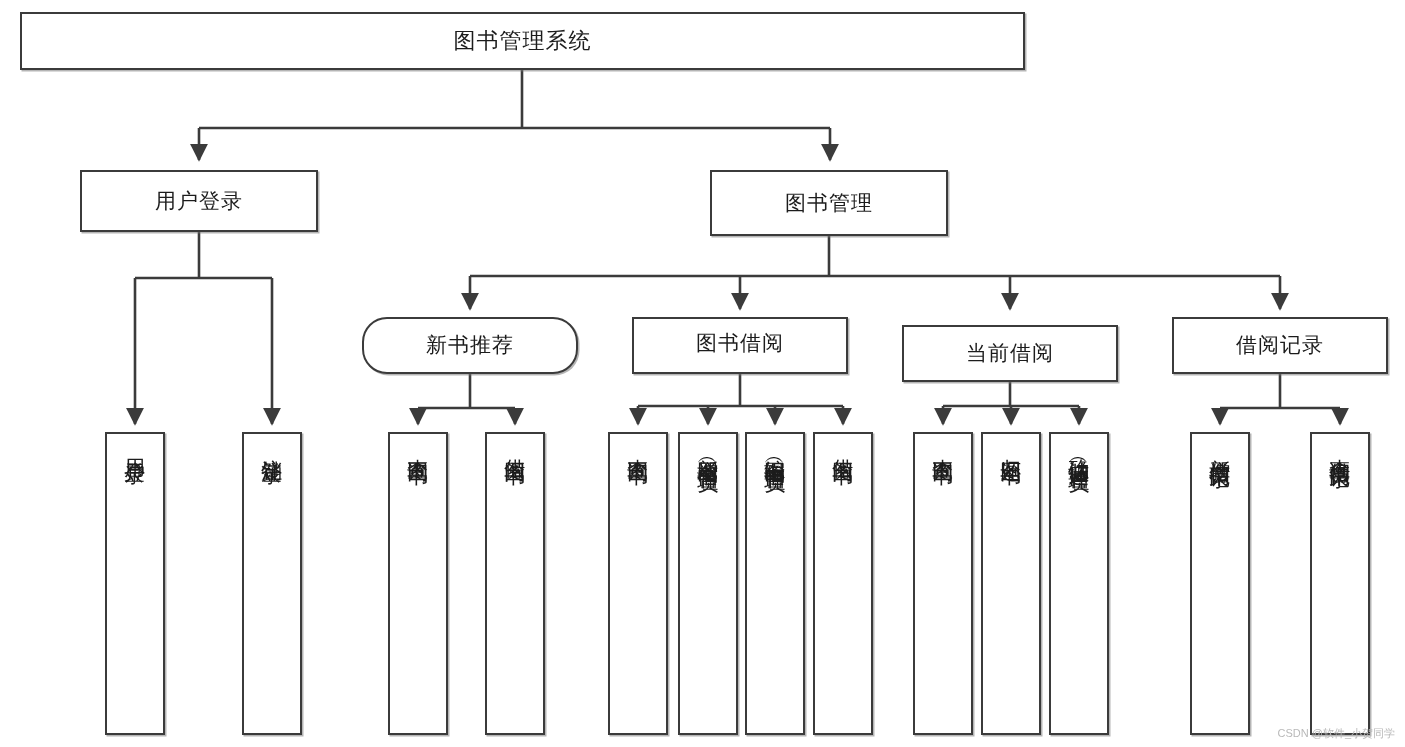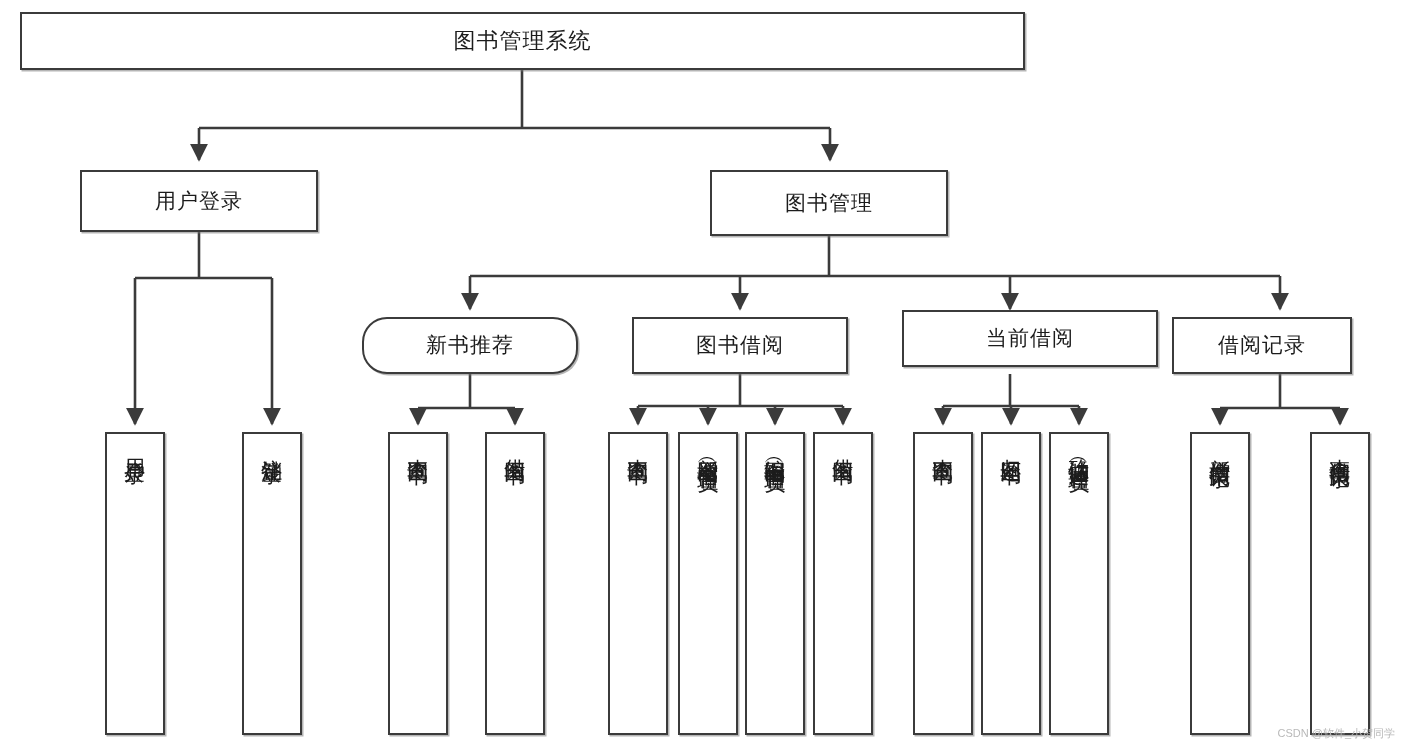--- a/index.html
+++ b/index.html
@@ -129,27 +129,27 @@
   <div class="node" style="left: 80px; top: 170px; width: 238px; height: 62px;">
     <span class="lbl">用户登录</span>
   </div>
   <div class="node" style="left: 710px; top: 170px; width: 238px; height: 66px;">
     <span class="lbl">图书管理</span>
   </div>
 
   <div class="node" style="left: 362px; top: 317px; width: 216px; height: 57px; border-radius: 25px;">
     <span class="lbl">新书推荐</span>
   </div>
-  <div class="node" style="left: 632px; top: 317px; width: 216px; height: 57px;">
+  <div class="node" style="left: 632px; top: 317px; width: 216px; height: 57px; font-family: Liberation Mono, monospace;">
     <span class="lbl">图书借阅</span>
   </div>
-  <div class="node" style="left: 902px; top: 310px; width: 256px; height: 57px; justify-content: center;">
+  <div class="node" style="left: 902px; top: 325px; width: 216px; height: 57px; justify-content: center;">
     <span class="lbl">当前借阅</span>
   </div>
-  <div class="node" style="left: 1172px; top: 317px; width: 180px; height: 57px;">
+  <div class="node" style="left: 1172px; top: 317px; width: 216px; height: 57px;">
     <span class="lbl">借阅记录</span>
   </div>
 
   <div class="node vert" style="left: 105px; top: 432px; width: 60px; height: 303px;">
     <span class="lbl">用户登录</span>
   </div>
   <div class="node vert" style="left: 242px; top: 432px; width: 60px; height: 303px;">
     <span class="lbl">注销登录</span>
   </div>
   <div class="node vert" style="left: 388px; top: 432px; width: 60px; height: 303px;">

